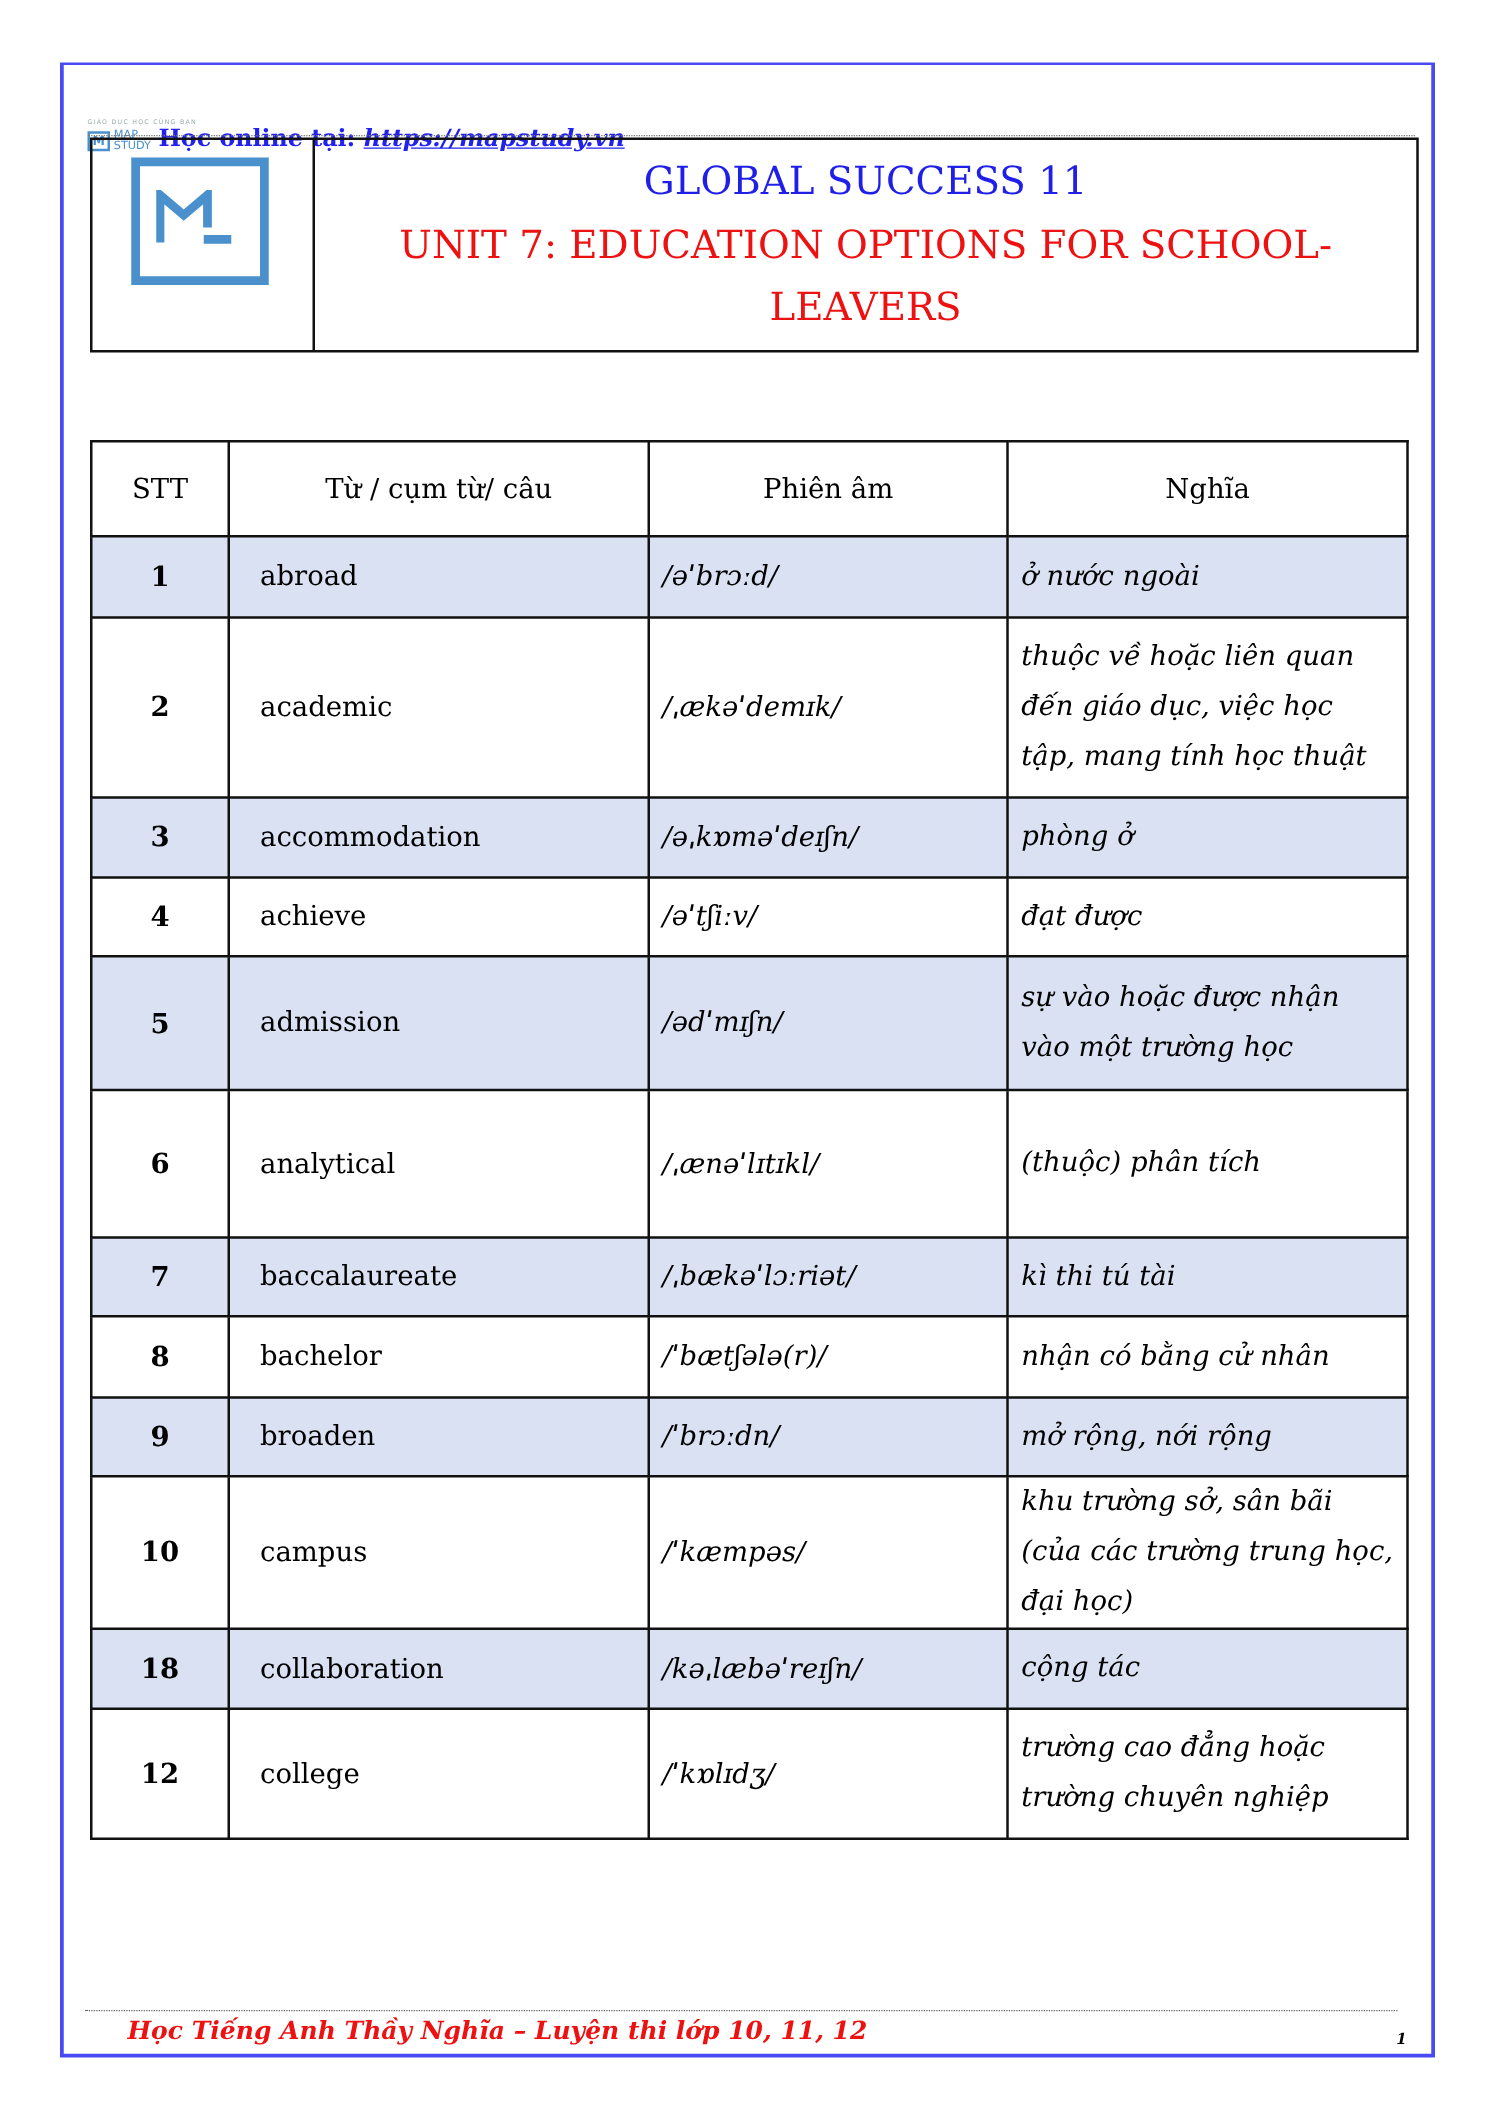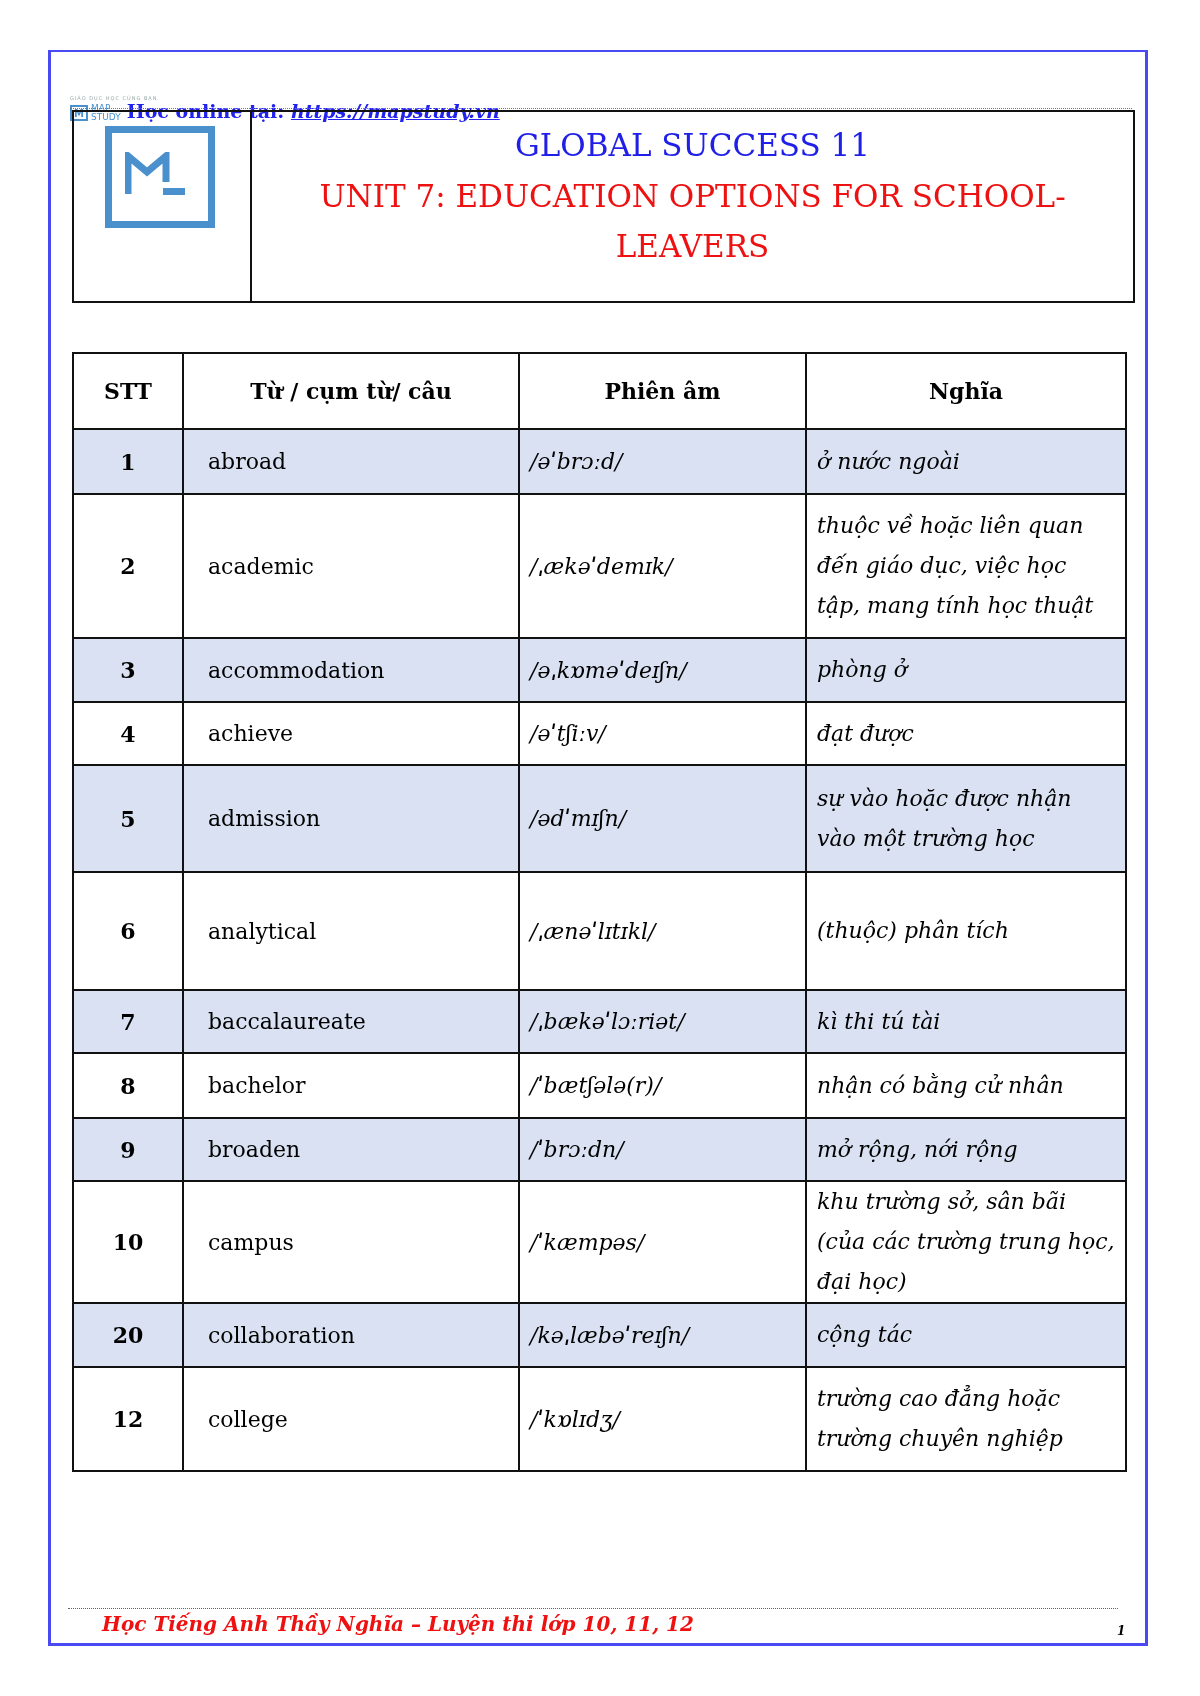--- a/index.html
+++ b/index.html
@@ -6,30 +6,30 @@
   body { width:1200px; height:1696px; position:relative; overflow:hidden; font-family:"DejaVu Serif", serif; color:#000; }
   .page-border { position:absolute; left:48px; top:50px; width:1100px; height:1596px; border:3px solid #4a4af5; border-top-width:2px; box-sizing:border-box; }
   .hdr-line { position:absolute; left:70px; top:68px; display:flex; align-items:flex-end; gap:6px; }
   .mini-logo { display:flex; align-items:center; gap:3px; }
   .mini-logo .sq { width:18px; height:16px; border:2px solid #4a90cc; box-sizing:border-box; color:#4a90cc; font:bold 10px "DejaVu Sans", sans-serif; display:flex; align-items:center; justify-content:center; }
   .mini-logo .txt { font:9px/9px "DejaVu Sans", sans-serif; color:#4a90cc; }
   .mini-sub { position:absolute; left:70px; top:95px; font:5px "DejaVu Sans", sans-serif; color:#9aa; letter-spacing:1px; }
   .hoc { font:bold 19px "DejaVu Serif", serif; color:#2222ee;margin-top:32px; }
   .hoc a { color:#2222ee; font-style:italic; text-decoration:underline; }
   .dot-sep { position:absolute; left:70px; top:108px; width:1062px; border-top:1px dotted #777; }
-  .title-box { position:absolute; left:72px; top:110px; width:1063px; height:193px; border:2px solid #111; box-sizing:border-box; display:flex; }
+  .title-box { position:absolute; left:72px; top:110px; width:1063px; height:172px; border:2px solid #111; box-sizing:border-box; display:flex; }
   .title-logo { width:176px; border-right:2px solid #111; position:relative; }
   .big-logo { position:absolute; left:31px; top:14px; width:110px; height:102px; border:7px solid #4a90cc; box-sizing:border-box; }
   .big-logo .m { position:absolute; left:13px; top:19px; width:62px; height:44px; }
   .title-text { flex:1; text-align:center; padding-top:10px; }
   .t1 { color:#1f1fe8; font-size:31px; line-height:46px; }
   .t2 { color:#ee1111; font-size:31px; line-height:56px; }
   table { position:absolute; left:72px; top:352px; width:1055px; border-collapse:collapse; font-size:22px; }
   td, th { border:2px solid #111; padding:0 10px; vertical-align:middle; }
-  th { font-weight:bold; height:74px;border-radius:26px; }
+  th { font-weight:normal; height:74px;border-radius:26px; }
   td.num { text-align:center; font-weight:bold; width:88px; }
   td.word { width:300px;padding-left:24px; }
   td.ipa { font-style:italic; width:265px; }
   td.mean { font-style:italic; line-height:40px; }
   tr.shade td { background:#d9e1f2; }
   .footer-dots { position:absolute; left:68px; top:1608px; width:1050px; border-top:1px dotted #666; }
   .footer { position:absolute; left:70px; top:1612px; font:italic bold 20px "DejaVu Serif", serif; color:#ee1111;margin-left:32px; }
   .pageno { position:absolute; left:1117px; top:1624px; font:italic bold 12px "DejaVu Serif", serif; }
 </style>
 </head>
@@ -132,21 +132,21 @@
         <td class="ipa">/ˈbrɔːdn/</td>
         <td class="mean">mở rộng, nới rộng</td>
       </tr>
       <tr style="height: 104px;">
         <td class="num">10</td>
         <td class="word">campus</td>
         <td class="ipa">/ˈkæmpəs/</td>
         <td class="mean">khu trường sở, sân bãi (của các trường trung học, đại học)</td>
       </tr>
       <tr class="shade" style="height: 64px;">
-        <td class="num">20</td>
+        <td class="num">18</td>
         <td class="word">collaboration</td>
         <td class="ipa">/kəˌlæbəˈreɪʃn/</td>
         <td class="mean">cộng tác</td>
       </tr>
       <tr style="height: 104px;">
         <td class="num">12</td>
         <td class="word">college</td>
         <td class="ipa">/ˈkɒlɪdʒ/</td>
         <td class="mean">trường cao đẳng hoặc trường chuyên nghiệp</td>
       </tr>

